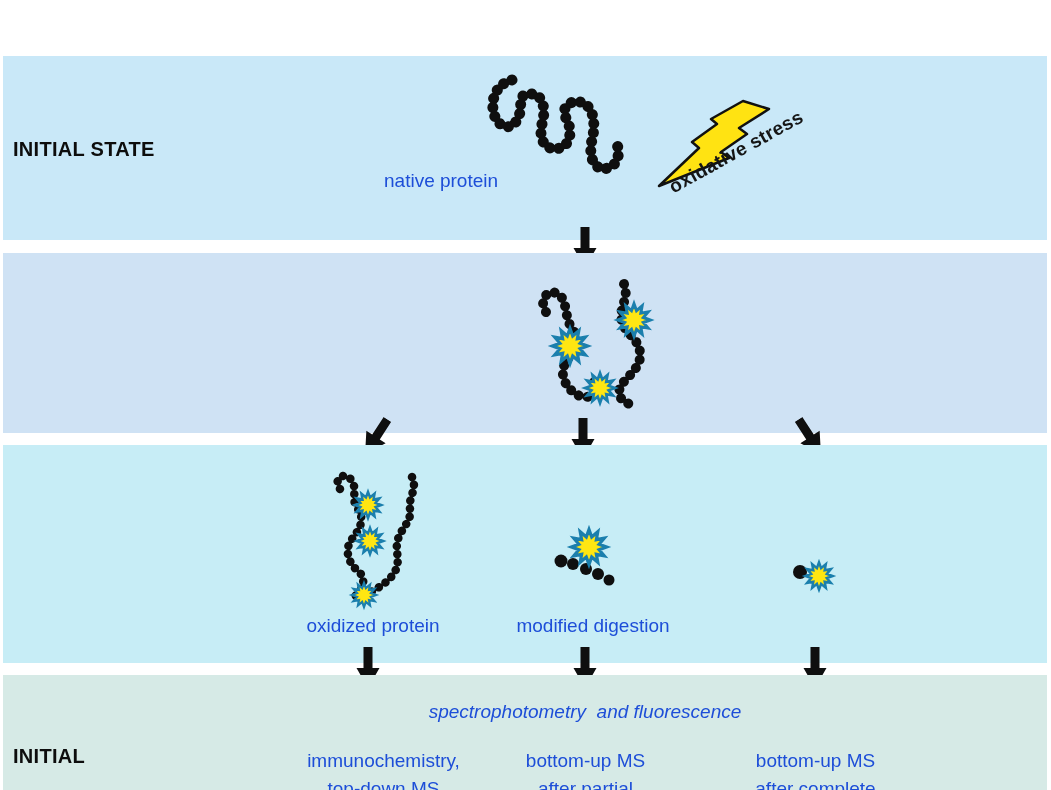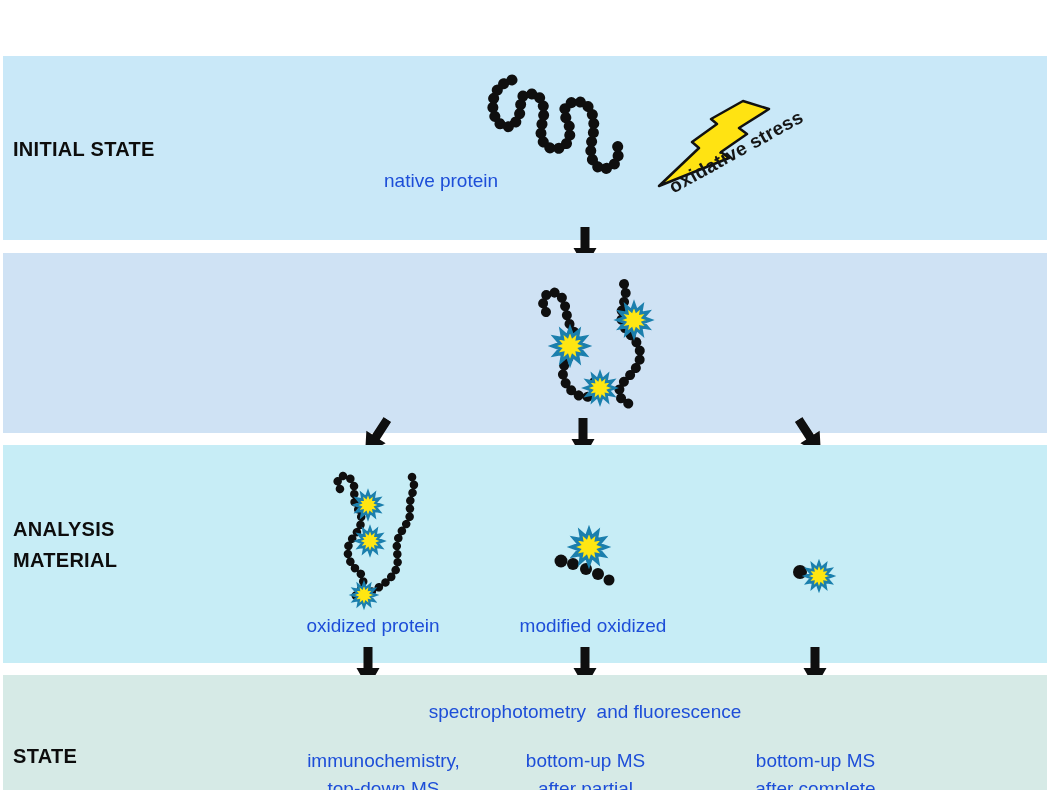--- a/index.html
+++ b/index.html
@@ -80,22 +80,20 @@
       <use href="#darrow"></use>
     </svg>
   <svg class="arrow" style="left:571px;top:370px;" width="24" height="42" viewBox="-12 0 24 42">
       <use href="#darrow"></use>
     </svg>
   <svg class="arrow arrow-dr" style="left:798px;top:368px;" width="24" height="42" viewBox="-12 0 24 42">
       <use href="#darrow"></use>
     </svg>
 
   <div class="band band-analysis"></div>
-  <div class="band-label" style="top:466px;">ANALYSIS
-MATERIAL</div>
 
   <svg class="art" style="left:312px;top:421px;" width="130" height="148" viewBox="0 0 130 148">
     <path d="M 28 20 C 20 8, 34 2, 40 12 C 46 22, 38 30, 46 40 C 54 52, 46 62, 40 70
              C 32 80, 36 94, 46 102 C 56 110, 50 122, 42 128" fill="none" stroke="#0f0f0f" stroke-width="8.5" stroke-linecap="round" stroke-dasharray="0.1 8"></path>
     <path d="M 100 8 C 106 20, 96 28, 98 40 C 100 52, 90 58, 86 70 C 82 82, 90 92, 82 104
              C 76 114, 64 120, 54 126" fill="none" stroke="#0f0f0f" stroke-width="8.5" stroke-linecap="round" stroke-dasharray="0.1 8"></path>
     <use href="#burst" transform="translate(56,36) scale(0.60)"></use>
     <use href="#burst" transform="translate(58,72) scale(0.60)"></use>
     <use href="#burst" transform="translate(52,126) scale(0.55)"></use>
   </svg>
@@ -104,41 +102,41 @@
   <svg class="art" style="left:548px;top:468px;" width="105" height="85" viewBox="0 0 105 85">
     <g>
       <circle cx="13" cy="45" r="6.5" fill="#0f0f0f"></circle>
       <circle cx="25" cy="48" r="6" fill="#0f0f0f"></circle>
       <circle cx="38" cy="53" r="6" fill="#0f0f0f"></circle>
       <circle cx="50" cy="58" r="6" fill="#0f0f0f"></circle>
       <circle cx="61" cy="64" r="5.5" fill="#0f0f0f"></circle>
     </g>
     <use href="#burst" transform="translate(41,31) scale(0.80)"></use>
   </svg>
-  <div class="txt center" style="left:503px;top:565px;width:180px;">modified oxidized</div>
+  <div class="txt center" style="left:503px;top:565px;width:180px;">modified digestion</div>
 
   <svg class="art" style="left:782px;top:498px;" width="75" height="60" viewBox="0 0 75 60">
     <circle cx="18" cy="26" r="7" fill="#0f0f0f"></circle>
     <use href="#burst" transform="translate(37,30) scale(0.62)"></use>
   </svg>
 
   <svg class="arrow" style="left:356px;top:599px;" width="24" height="42" viewBox="-12 0 24 42">
       <use href="#darrow"></use>
     </svg>
   <svg class="arrow" style="left:573px;top:599px;" width="24" height="42" viewBox="-12 0 24 42">
       <use href="#darrow"></use>
     </svg>
   <svg class="arrow" style="left:803px;top:599px;" width="24" height="42" viewBox="-12 0 24 42">
       <use href="#darrow"></use>
     </svg>
 
   <div class="band band-method"></div>
-  <div class="band-label" style="top:693px;">STATE</div>
+  <div class="band-label" style="top:693px;">INITIAL</div>
 
-  <div class="txt center ml" style="left:335px;top:650px;width:500px;">spectrophotometry  and fluorescence</div>
+  <div class="txt center ml" style="left:335px;top:650px;width:500px;font-style:italic;">spectrophotometry  and fluorescence</div>
 
   <div class="txt center ml" style="left:286px;top:699px;width:195px;">immunochemistry,
 top-down MS</div>
   <div class="txt center ml" style="left:493px;top:699px;width:185px;">bottom-up MS
 after partial
 digestion</div>
   <div class="txt center ml" style="left:723px;top:699px;width:185px;">bottom-up MS
 after complete
 digestion</div>
 

